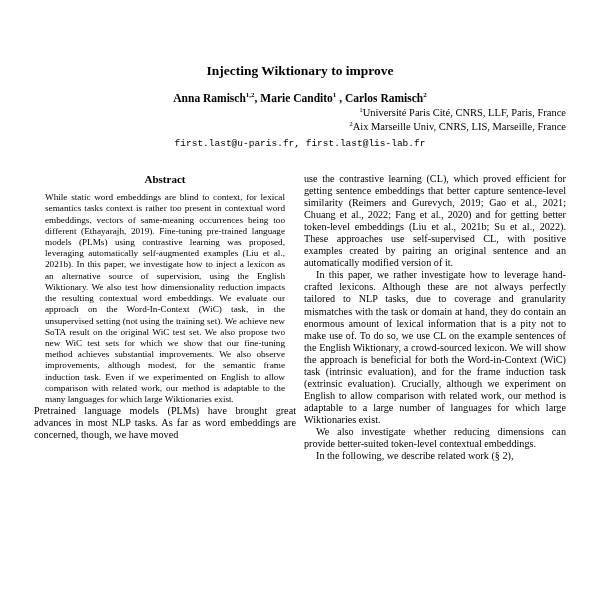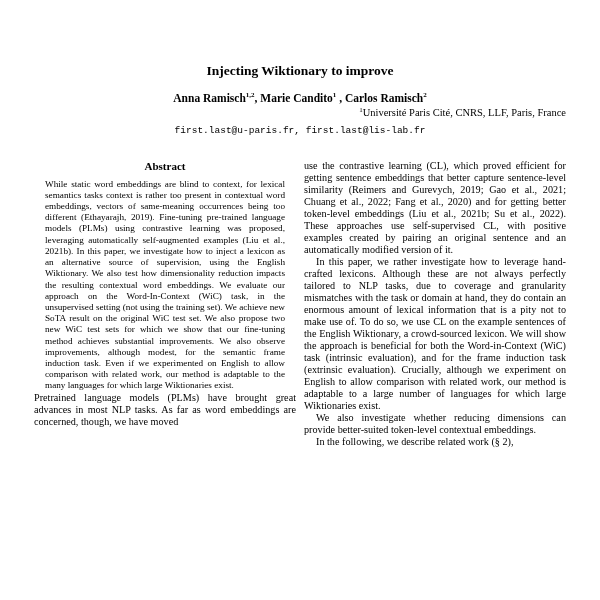--- a/index.html
+++ b/index.html
@@ -89,20 +89,21 @@
     <h1 class="title">
       <span>Injecting Wiktionary to improve</span><br>
     </h1>
 
     <div class="authors">
       <span><span>Anna Ramisch</span><sup>1,2</sup><span>, </span></span><span><span>Marie Candito</span><sup>1</sup><span> , </span></span><span><span>Carlos Ramisch</span><sup>2</sup></span>
     </div>
 
     <div class="affils">
       <div><sup>1</sup><span>Université Paris Cité, CNRS, LLF, Paris, France</span></div>
+      <div><sup>2</sup><span>Aix Marseille Univ, CNRS, LIS, Marseille, France</span></div>
     </div>
 
     <div class="email">first.last@u-paris.fr, first.last@lis-lab.fr</div>
   </header>
 
   <div class="columns">
 
     <div class="col">
       <div class="abstract">
         <div class="abs-head">Abstract</div>

